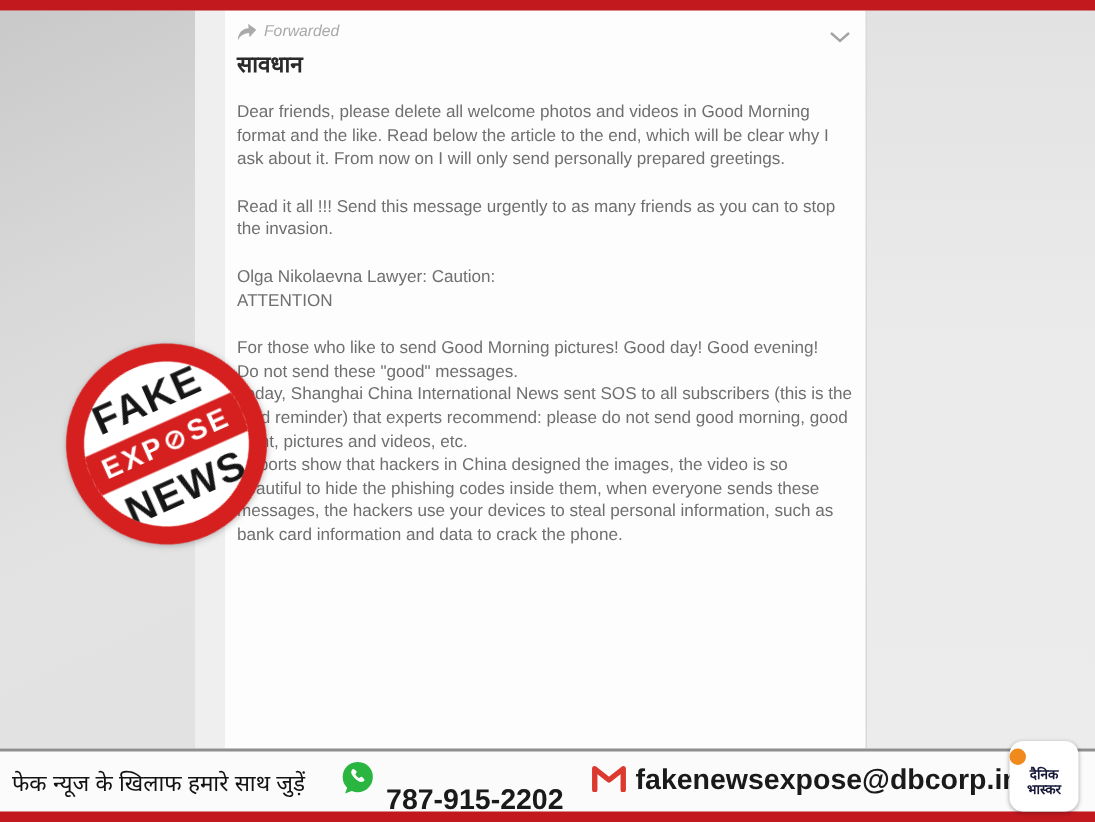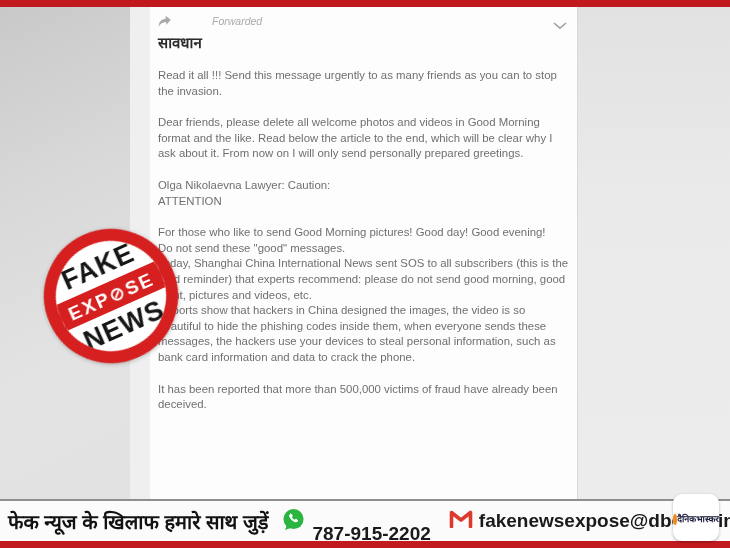--- a/index.html
+++ b/index.html
@@ -16,21 +16,21 @@
              background:linear-gradient(155deg,#c9c9c9 0%,#d8d8d8 35%,#e3e3e3 70%,#e2e2e2 100%); }
   .left-strip { position:absolute; left:130px; top:7px; width:20px; height:492px; background:#efefef; }
   .right-bg { position:absolute; left:578px; top:7px; width:152px; height:492px;
               background:linear-gradient(180deg,#e2e2e2 0%,#eaeaea 40%,#ececec 100%); }
 
   
   .card { position:absolute; left:150px; top:7px; width:428px; height:492px; background:#fdfdfd;
           border-right:1px solid #d9d9d9; padding:7px 8px 0 8px; overflow:hidden; z-index:2; }
   .fwd-row { display:flex; align-items:center; gap:5px; height:14px; }
   .fwd-icon { display:inline-flex; transform:rotate(-6deg); }
-  .fwd-label { font-style:italic; font-size:10.5px; color:#a9a9a9;margin-left:36px; }
+  .fwd-label { font-style:italic; font-size:10.5px; color:#a9a9a9; }
   .chevron { position:absolute; right:9px; top:9px; }
   .msg-title { margin-top:4px; font-size:15px; font-weight:700; color:#2a2a2a; }
   .para { margin-top:16px; font-size:11.4px; line-height:15.6px; color:#6f6f6f; white-space:pre-line; width:412px; }
   .para.bold { color:#2a2a2a; font-weight:700; font-size:11.8px; }
 
   
   .stamp { position:absolute; left:44px; top:229px; width:134px; height:134px;
            transform:rotate(-24deg); z-index:5; filter:drop-shadow(0 1px 2px rgba(0,0,0,0.25)); }
   .stamp-circle { position:relative; width:134px; height:134px; border-radius:50%;
                   background:#fff; border:12px solid #d6201f; overflow:hidden; }
@@ -38,30 +38,30 @@
                 height:28px; background:#d6201f; display:flex; align-items:center; justify-content:center; }
   .stamp-band span { font-size:19px; font-weight:800; color:#ffffff; letter-spacing:2px; }
   .stamp-word-top, .stamp-word-bottom { position:absolute; left:0; right:0; text-align:center;
                 font-size:27px; font-weight:800; color:#161616; letter-spacing:1px; line-height:1; }
   .stamp-word-top { top:10px; }
   .stamp-word-bottom { bottom:9px; }
 
   
   .footer { position:absolute; left:0; top:499px; width:730px; height:42px; background:#fbfbfb;
             border-top:2px solid #8f8f8f; display:flex; align-items:center; padding:0 8px; z-index:5; }
-  .footer-cta { font-size:20px; font-weight:700; color:#121212; margin-right:14px; white-space:nowrap; }
+  .footer-cta { font-size:15px; font-weight:400; color:#121212; margin-right:24px; white-space:nowrap; }
   .wa-icon { margin-right:7px; flex:0 0 auto; }
   .footer-phone { font-size:19px; font-weight:700; color:#1a1a1a; margin-right:18px; white-space:nowrap;margin-top:26px; }
   .gm-icon { margin-right:6px; flex:0 0 auto; }
   .footer-email { font-size:19px; font-weight:700; color:#1a1a1a; white-space:nowrap; }
 
   
   .brand-logo { position:absolute; right:11px; top:494px; width:46px; height:47px; background:#ffffff;
                 border-radius:9px; box-shadow:0 1px 3px rgba(0,0,0,0.3); z-index:7;
-                display:flex; flex-direction:row; align-items:center; padding-top:5px; }
+                display:flex; flex-direction:column; padding-top:5px; }
   .brand-dot { width:11px; height:11px; border-radius:50%; background:#f08a1d; margin-bottom:2px; }
   .brand-line { font-size:9px; font-weight:700; color:#18183a; line-height:9.5px; text-align:center; }
 </style>
 </head>
 <body>
 
 <div class="stage">
 
   <div class="top-red-bar"></div>
   <div class="left-bg"></div>
@@ -78,29 +78,28 @@
       <span class="fwd-label">Forwarded</span>
     </div>
     <span class="chevron">
       <svg width="16" height="9" viewBox="0 0 16 9">
           <polyline points="2,2 8,7.2 14,2" fill="none" stroke="#a2a2a2" stroke-width="1.6"></polyline>
         </svg>
     </span>
 
     <div class="msg-title">सावधान</div>
 
+    <div class="para">Dear friends, please delete all welcome photos and videos in Good Morning format and the like. Read below the article to the end, which will be clear why I ask about it. From now on I will only send personally prepared greetings.</div>
     <div class="para">Read it all !!! Send this message urgently to as many friends as you can to stop the invasion.</div>
-    <div class="para">Dear friends, please delete all welcome photos and videos in Good Morning format and the like. Read below the article to the end, which will be clear why I ask about it. From now on I will only send personally prepared greetings.</div>
     <div class="para">Olga Nikolaevna Lawyer: Caution:
 ATTENTION</div>
     <div class="para">For those who like to send Good Morning pictures! Good day! Good evening!
 Do not send these "good" messages.
 Today, Shanghai China International News sent SOS to all subscribers (this is the third reminder) that experts recommend: please do not send good morning, good night, pictures and videos, etc.
 Reports show that hackers in China designed the images, the video is so beautiful to hide the phishing codes inside them, when everyone sends these messages, the hackers use your devices to steal personal information, such as bank card information and data to crack the phone.</div>
-    <div class="para">It has been reported that more than 500,000 victims of fraud have already been deceived.</div>
 
   </div>
 
   <div class="stamp">
     <div class="stamp-circle">
       <div class="stamp-word-top">FAKE</div>
       <div class="stamp-band">
         <span>EXP⊘SE</span>
       </div>
       <div class="stamp-word-bottom">NEWS</div>

